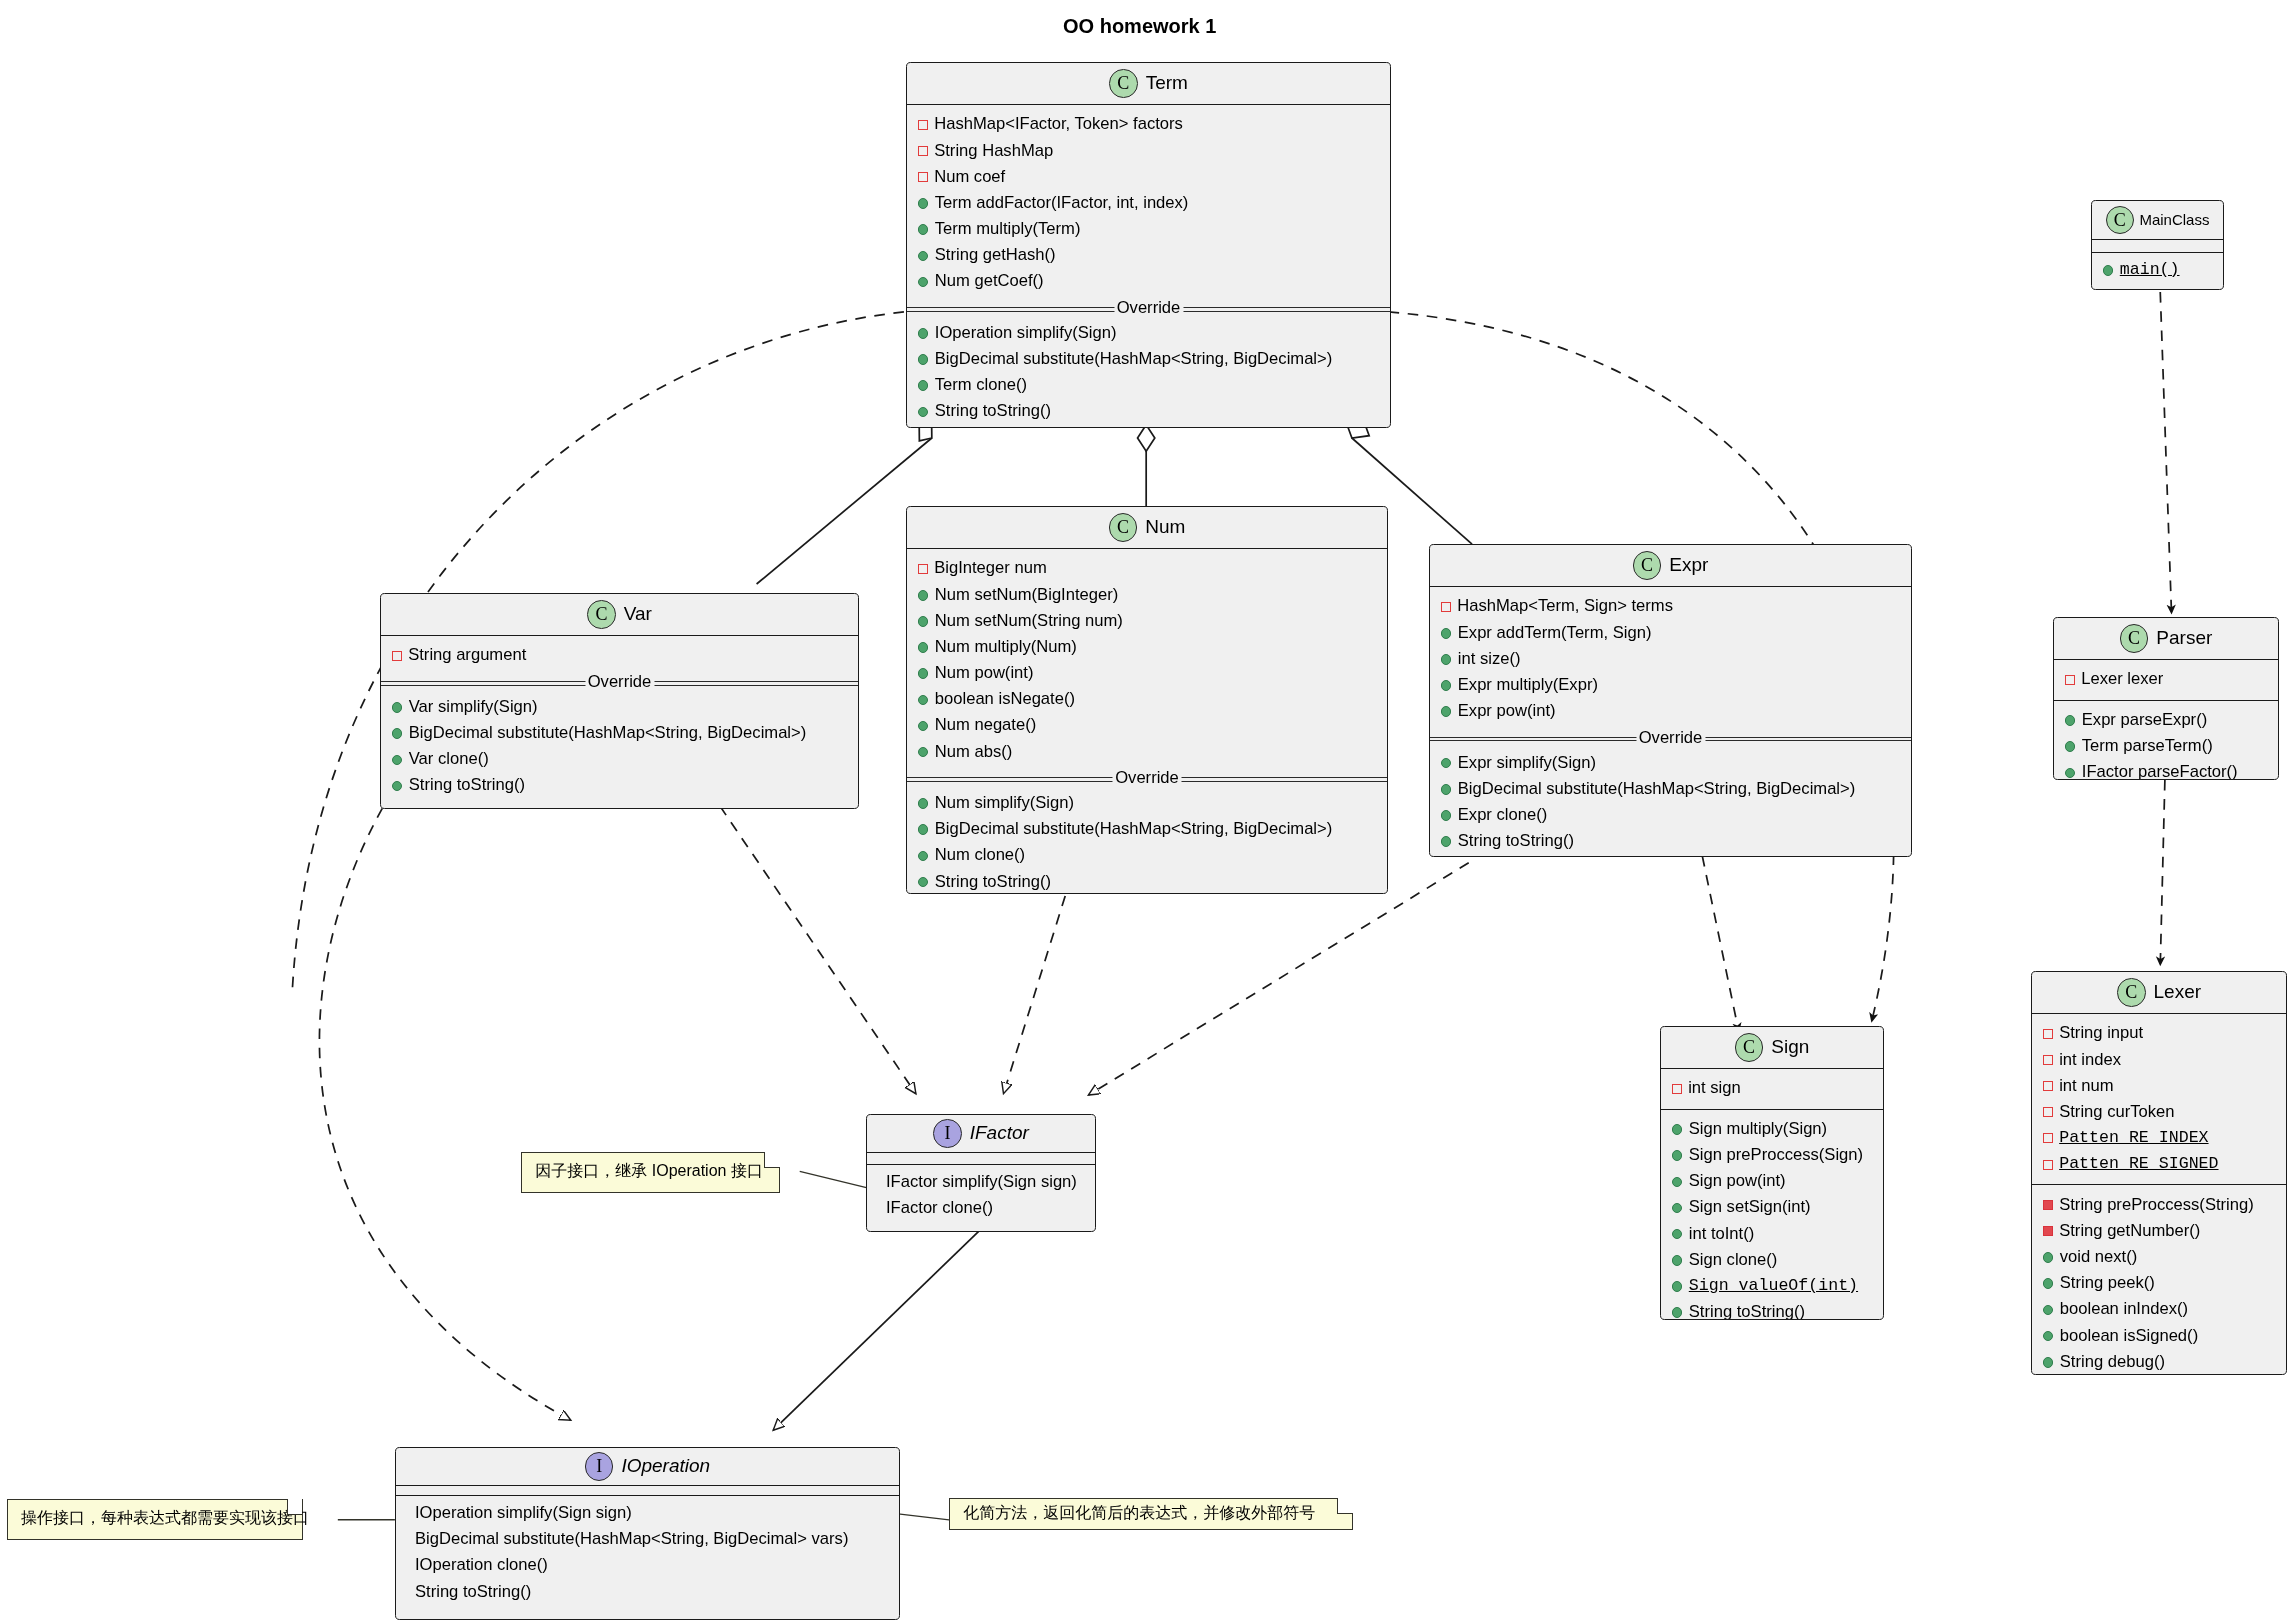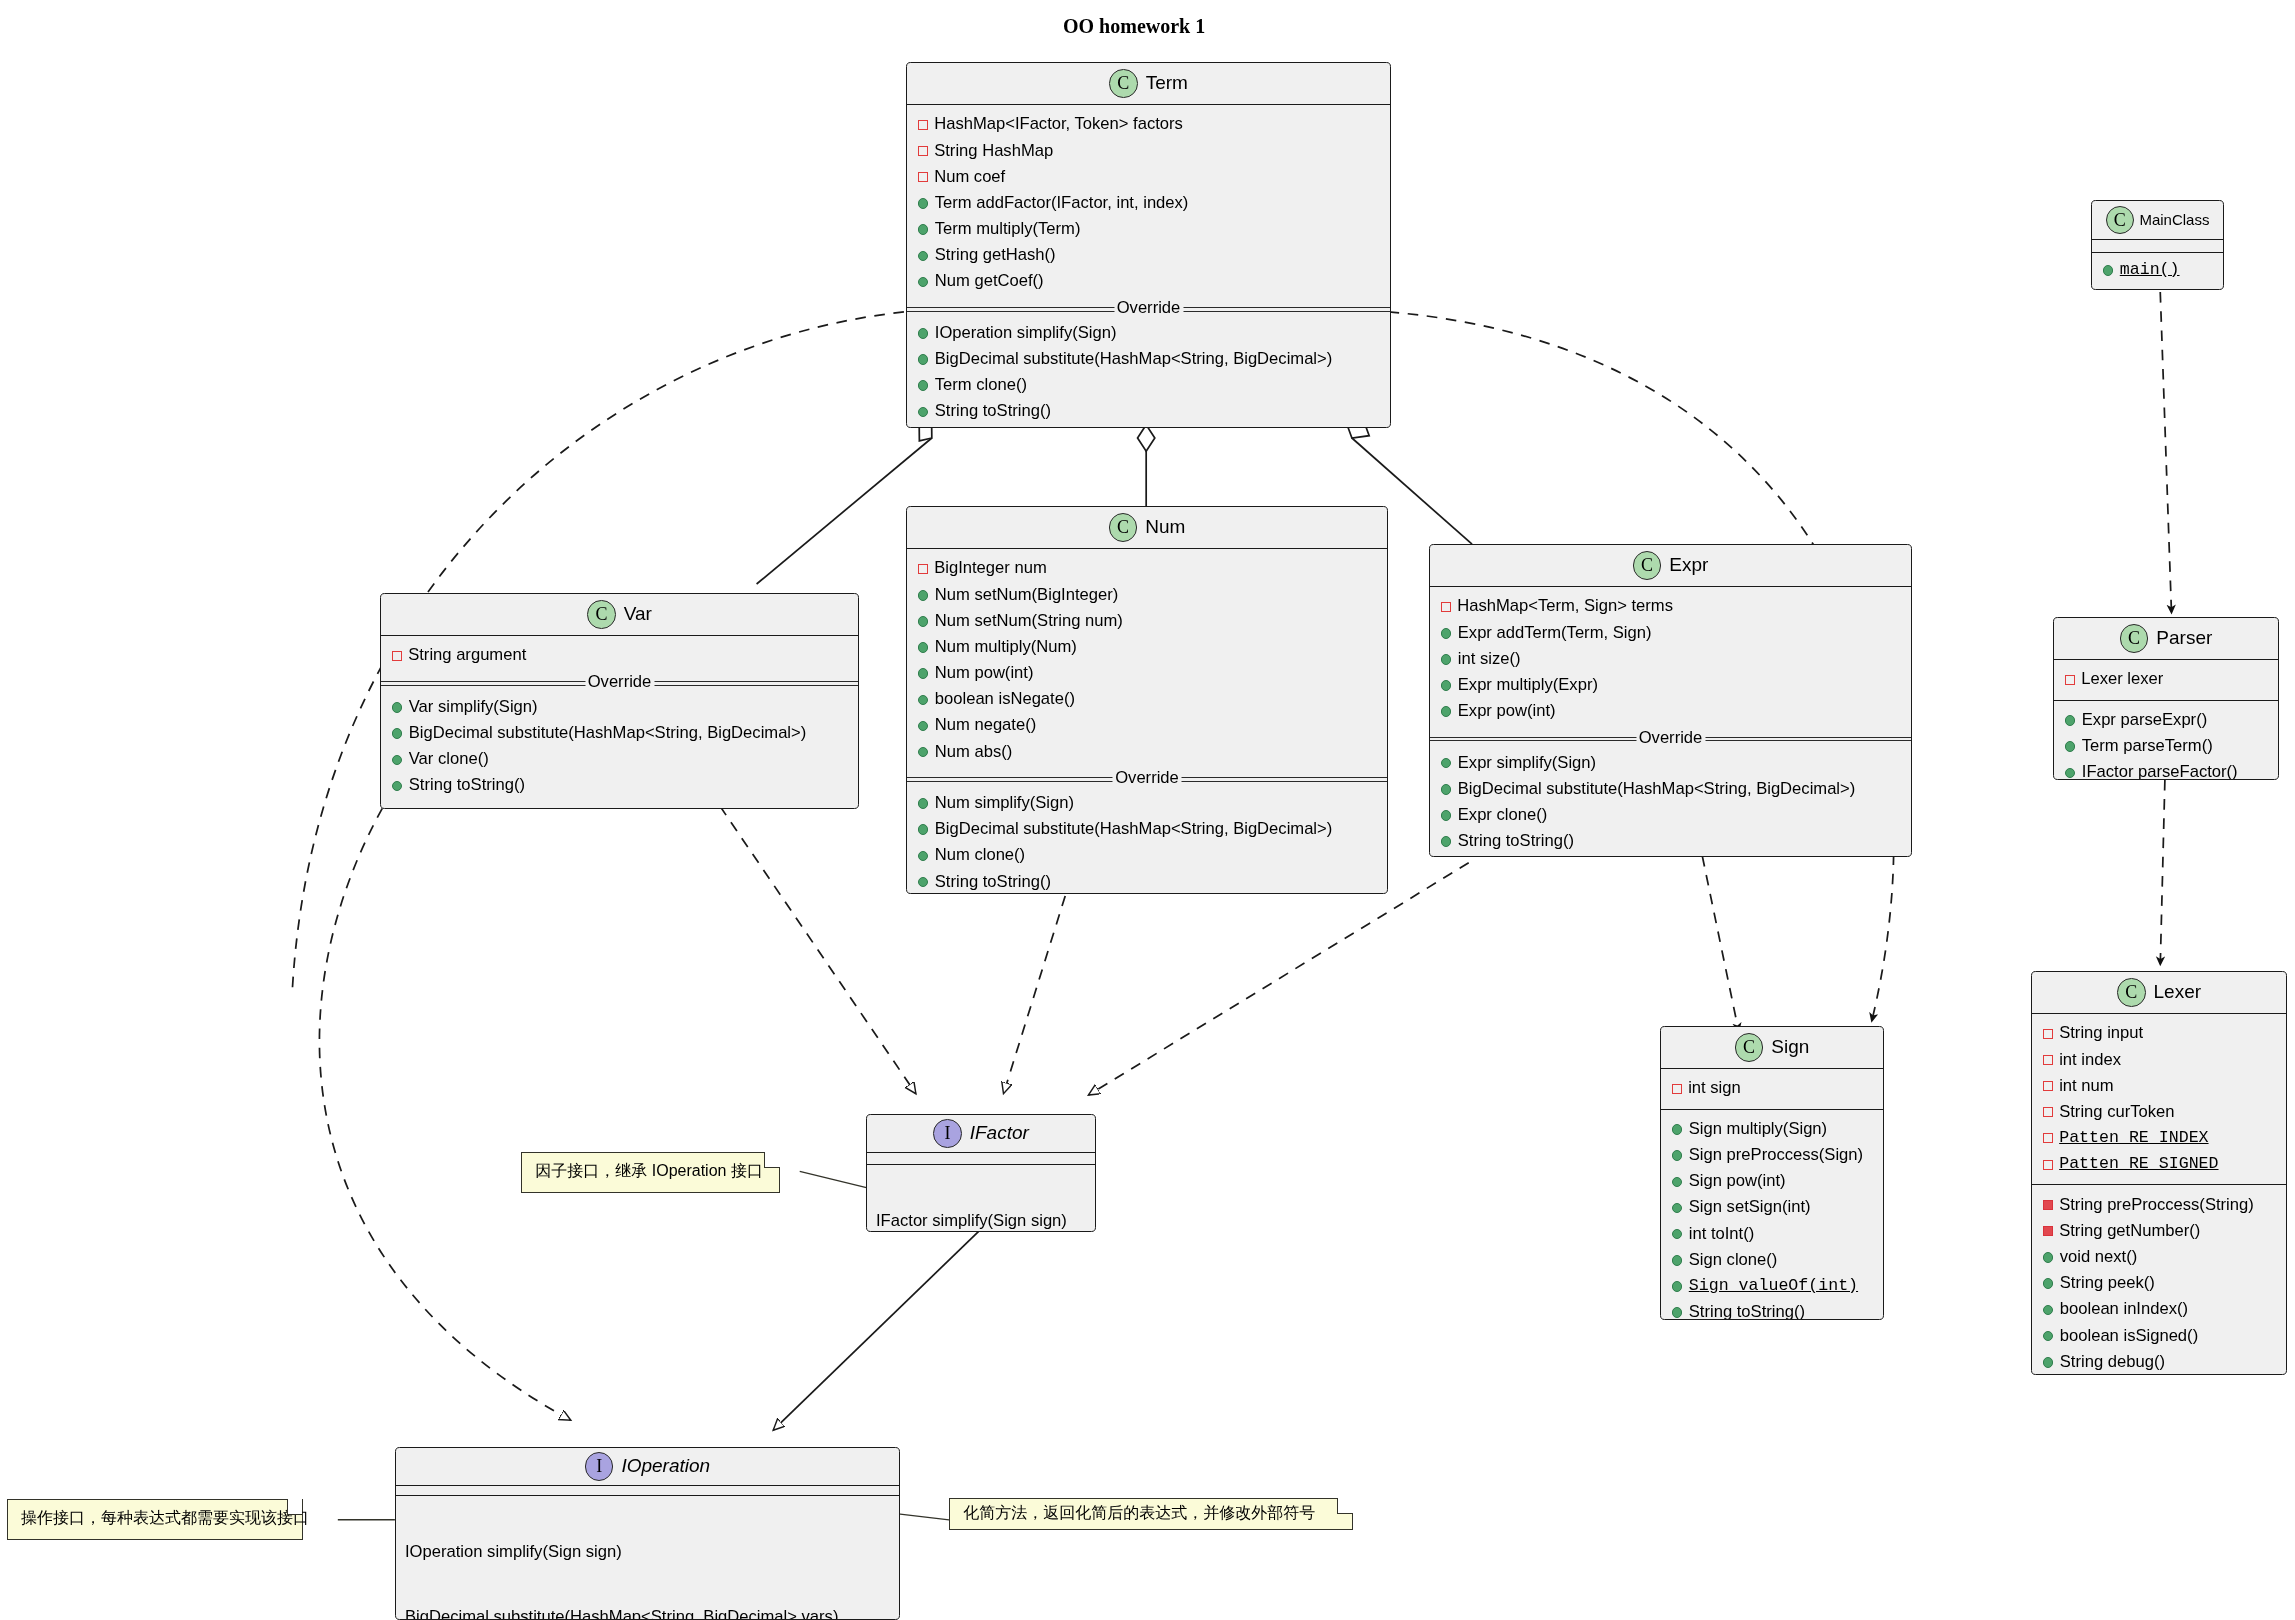--- a/index.html
+++ b/index.html
@@ -39,21 +39,21 @@
 
   .sep{height:0;border-top:1.3px solid #1a1a1a;}
   .compart{padding:6px 0 7.3px 0;}
   .compart.empty{height:11.3px;padding:0;}
 
   .row{
     display:flex;align-items:flex-start;gap:6.6px;
     padding:1.3px 9.3px 1.3px 10.6px;font-size:16.6px;color:#000;
     line-height:1.42;white-space:nowrap;
   }
-  .row.plain{padding-left:9px;margin-top:39px;}
+  .row.plain{padding-left:19px;}
   .row .txt{display:inline-block;}
   .row .txt.stat{text-decoration:underline;font-family:Liberation Mono, monospace;}
 
   
   .mk{flex:none;margin-top:7.3px;}
   .mk.field{width:10px;height:10px;box-sizing:border-box;border:1.7px solid #e23b3b;background:transparent;}
   .mk.meth{width:10.6px;height:10.6px;border-radius:50%;background:#4da36b;border:1px solid #2f7d4c;box-sizing:border-box;}
   .mk.methp{width:10px;height:10px;background:#e2484f;border:1.7px solid #d9333c;box-sizing:border-box;}
 
   
@@ -135,21 +135,21 @@
     <path d="M3262,1175 L3255,1455"></path>
   </g>
 
   <g stroke="#33332a" stroke-width="2" fill="none">
     <path d="M1205,1765 L1307,1790"></path>
     <path d="M509,2290 L595,2290"></path>
     <path d="M1430,2290 L1020,2242"></path>
   </g>
 </svg>
 
-<div class="diagram-title" style="left:1063px;top:14.6px;font-family:Liberation Serif, serif;">OO homework 1</div>
+<div class="diagram-title" style="left:1063px;top:14.6px;">OO homework 1</div>
 
 <div class="umlbox" style="left:906px;top:62px;width:485px;height:366px;">
   <div class="uml-header">
     <span class="badge cls">C</span>
     <span class="uml-name">Term</span>
   </div>
   <div class="sep"></div>
   <div class="compart">
     <div class="row">
         <span class="mk field"></span>

